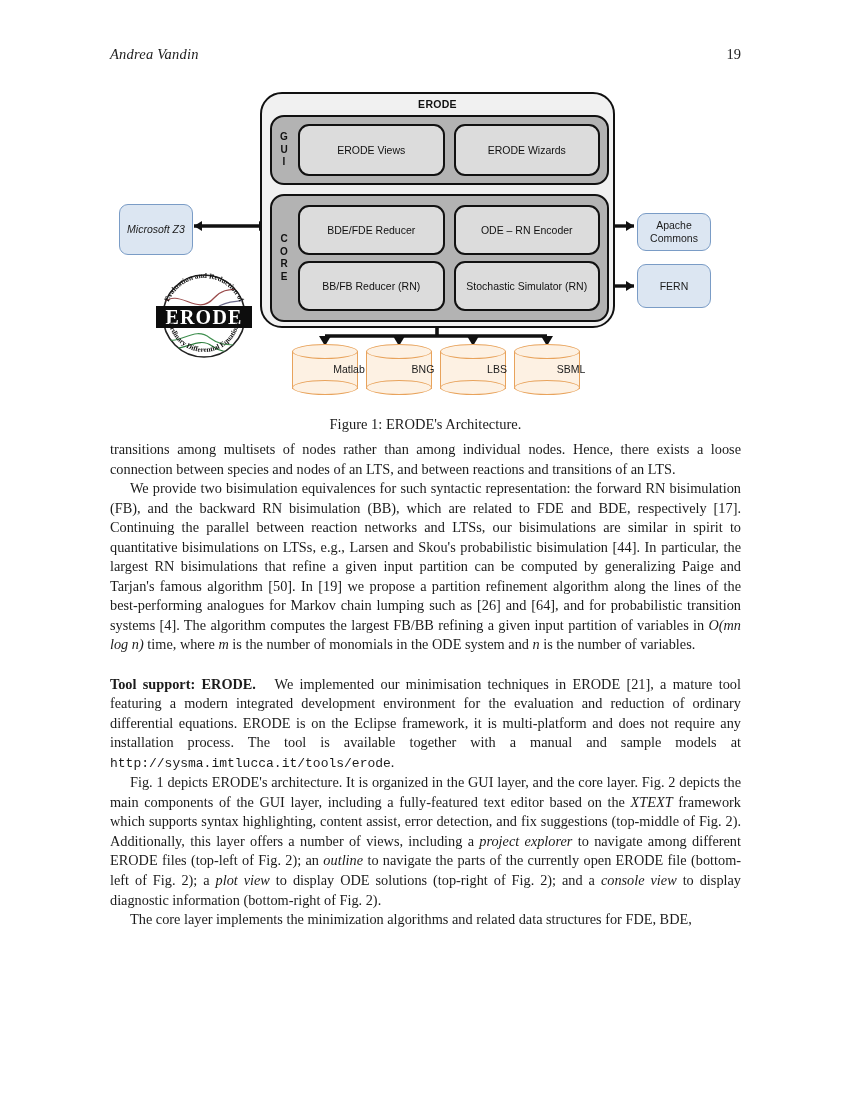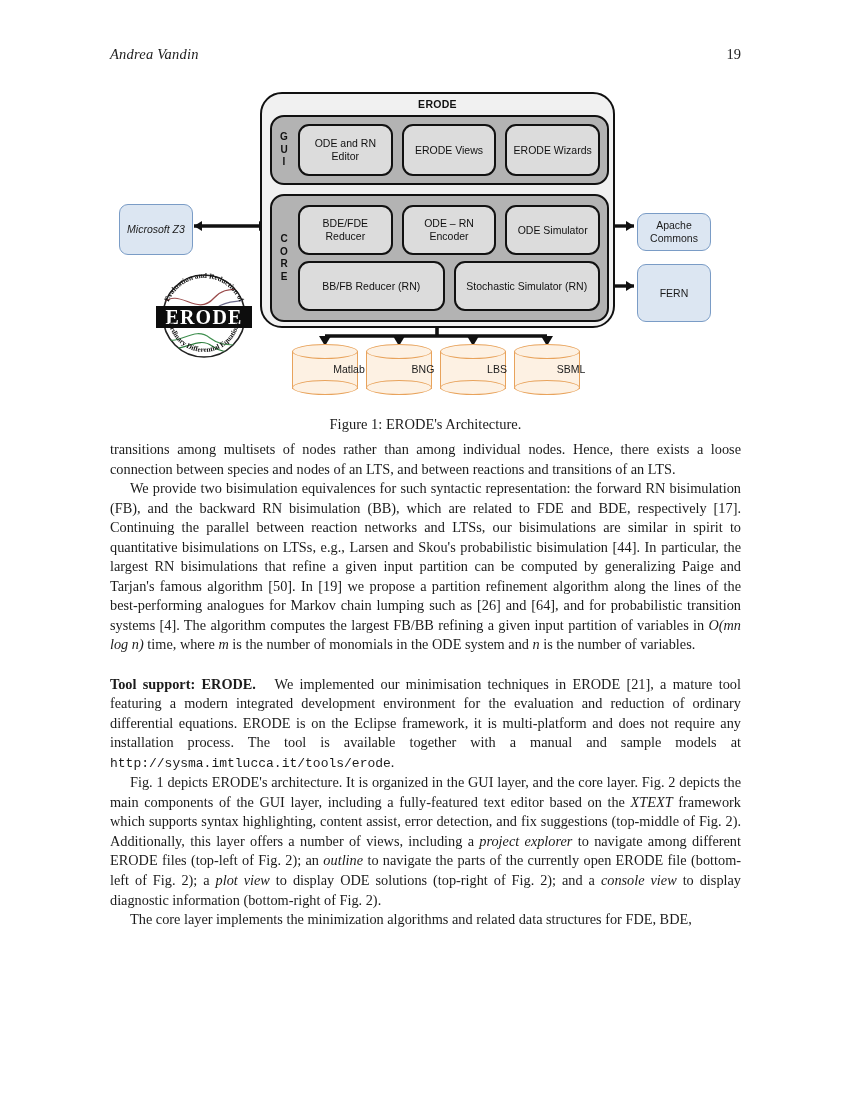--- a/index.html
+++ b/index.html
@@ -70,21 +70,21 @@
   .ext {
     position: absolute;
     background: #dce6f2; border: 1.6px solid #7a9cc6; border-radius: 9px;
     display: flex; align-items: center; justify-content: center; text-align: center;
     font-family: "Liberation Sans", sans-serif;
     font-size: 10.5px; line-height: 13px; color: #1b1b1b;
     z-index: 4;
   }
   .ext-z3      { left: 9px;   top: 116px; width: 74px; height: 51px; font-style: italic; }
   .ext-apache  { left: 527px; top: 125px; width: 74px; height: 38px; text-align: center; }
-  .ext-fern    { left: 527px; top: 176px; width: 74px; height: 58px; }
+  .ext-fern    { left: 527px; top: 176px; width: 74px; height: 44px; }
 
   
   .cyl {
     position: absolute; width: 66px; height: 52px; z-index: 4;
   }
   .cyl .body {
     position: absolute; left: 0; top: 8px; width: 66px; height: 38px;
     background: #fdf1e3; border-left: 1.8px solid #e8a35c; border-right: 1.8px solid #e8a35c;
   }
   .cyl .top-e, .cyl .bot-e {
@@ -190,39 +190,37 @@
     <div class="erode-title">ERODE</div>
 
     <div class="layer layer-gui">
       <div class="layer-label">
         <span>G</span>
         <span>U</span>
         <span>I</span>
       </div>
       <div class="layer-boxes">
         <div class="box-row">
-          <div class="mod">ODE and RN Editor</div>
           <div class="mod">ERODE Views</div>
           <div class="mod">ERODE Wizards</div>
         </div>
       </div>
     </div>
 
     <div class="layer layer-core">
       <div class="layer-label">
         <span>C</span>
         <span>O</span>
         <span>R</span>
         <span>E</span>
       </div>
       <div class="layer-boxes">
         <div class="box-row">
           <div class="mod">BDE/FDE Reducer</div>
           <div class="mod">ODE – RN Encoder</div>
-          <div class="mod">ODE Simulator</div>
         </div>
         <div class="box-row">
           <div class="mod">BB/FB Reducer (RN)</div>
           <div class="mod">Stochastic Simulator (RN)</div>
         </div>
       </div>
     </div>
   </div>
 
   <div class="ext ext-z3">Microsoft Z3</div>

